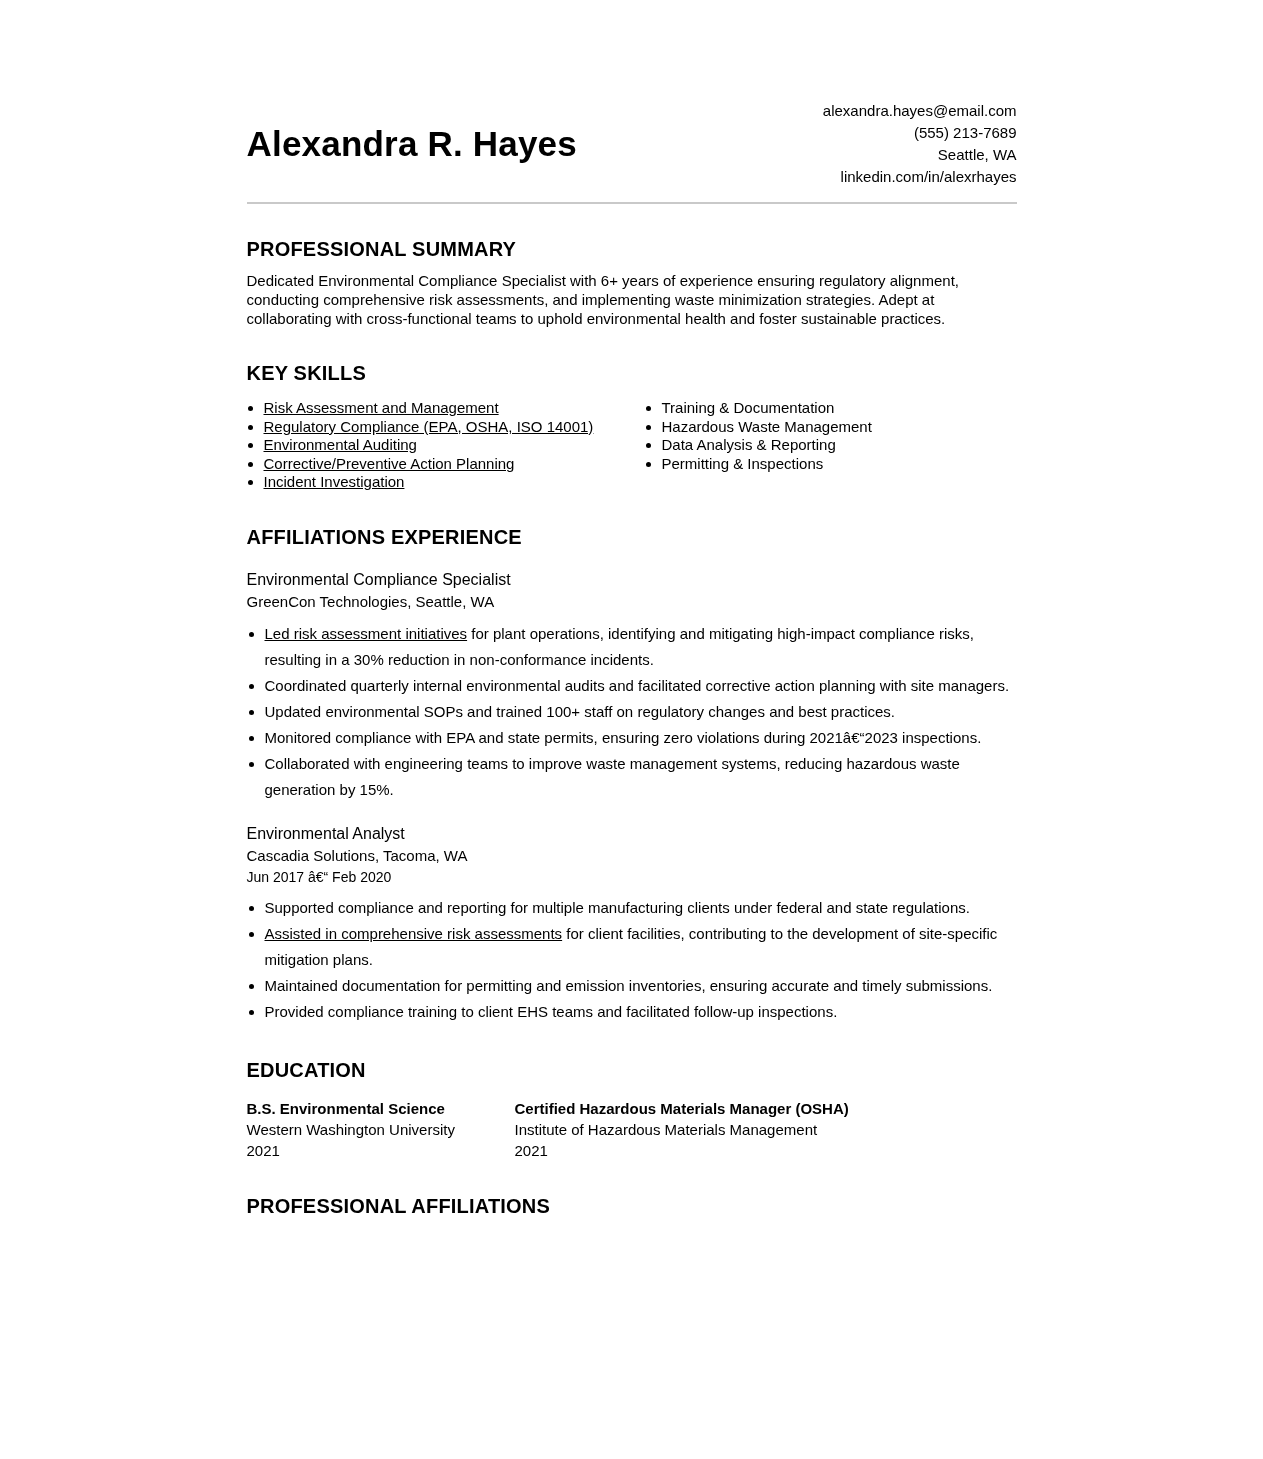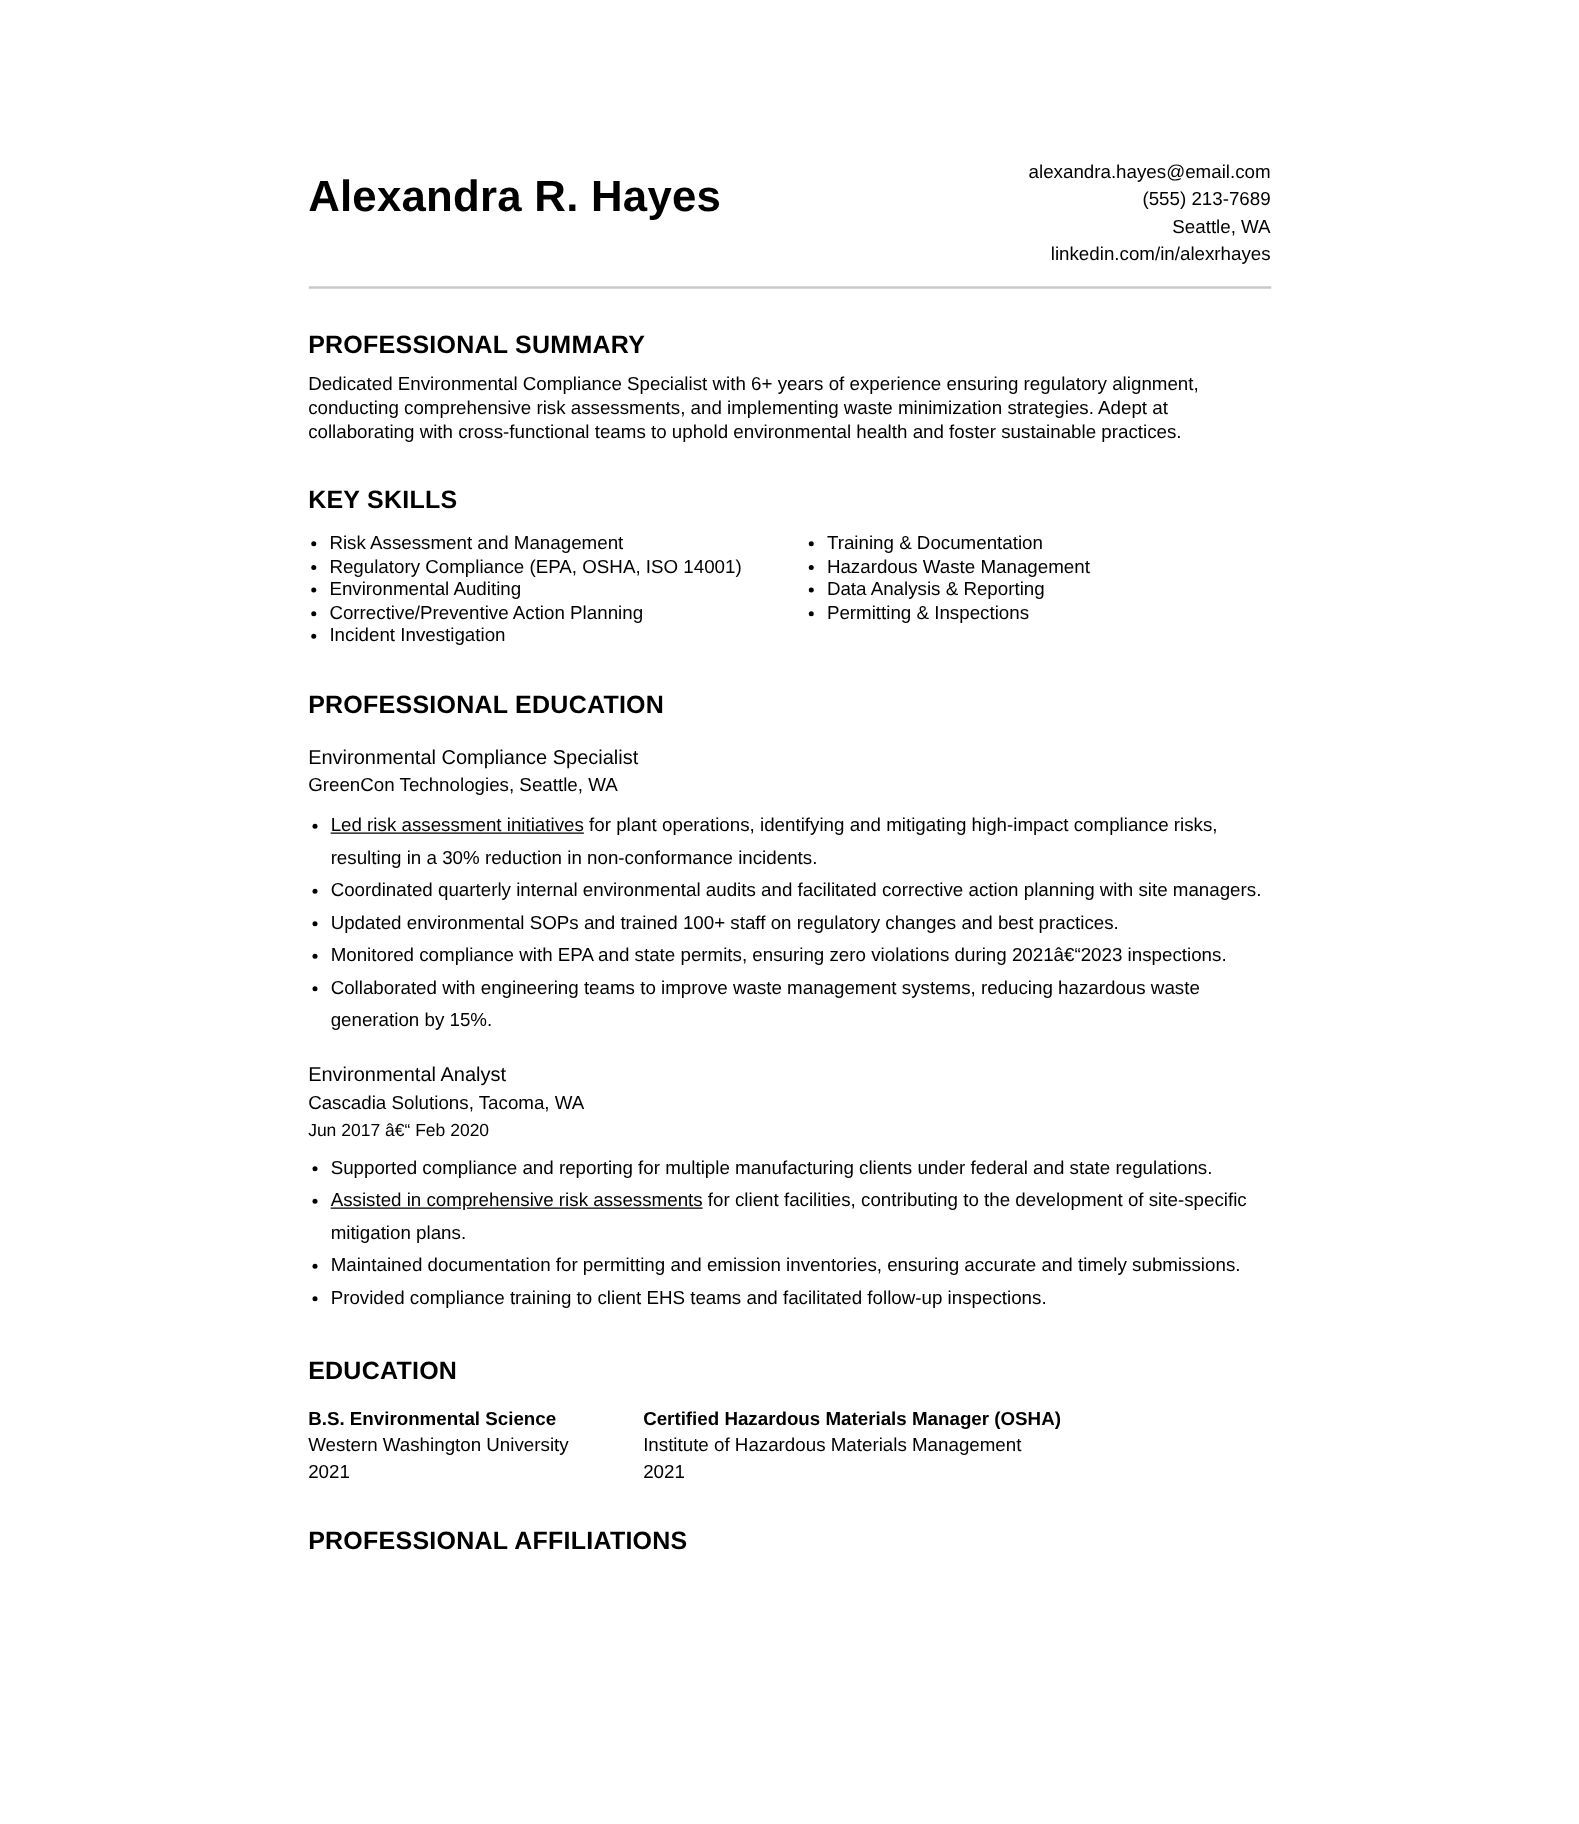--- a/index.html
+++ b/index.html
@@ -27,21 +27,20 @@
   }
   .name {
     font-size: 35px;
     font-weight: bold;
     letter-spacing: 0.2px;
   }
   .contact {
     text-align: right;
     font-size: 15px;
     line-height: 22px;
-    margin-top: 27px;
   }
   .rule {
     border: none;
     border-top: 2px solid #c9c9c9;
     margin: 14px 0 0 0;
   }
   
   .section-heading {
     font-size: 20px;
     font-weight: bold;
@@ -58,21 +57,21 @@
     display: flex;
     margin-top: 14px;
   }
   .skills-list {
     margin: 0;
     padding-left: 17px;
     font-size: 15px;
     line-height: 18.5px;
     list-style-type: disc;
   }
-  .skills-list.left { width: 381px; margin-right: 0; }
+  .skills-list.left { width: 381px; margin-right: 0; text-decoration: underline; }
   .skills-list.right { flex: 1; }
   
   .job { margin-top: 20px; }
   .job-title {
     font-size: 16px;
     font-weight: normal;
     line-height: 22px;
   }
   .job-company {
     font-size: 15px;
@@ -137,21 +136,21 @@
       </ul>
     <ul class="skills-list right">
 
     <li>Training &amp; Documentation</li>
         <li>Hazardous Waste Management</li>
         <li>Data Analysis &amp; Reporting</li>
         <li>Permitting &amp; Inspections</li>
       </ul>
   </div>
 
-  <div class="section-heading">PROFESSIONAL EDUCATION</div>
+  <div class="section-heading">AFFILIATIONS EXPERIENCE</div>
 
   <div class="job">
     <div class="job-title">Environmental Compliance Specialist</div>
     <div class="job-company">GreenCon Technologies, Seattle, WA</div>
     <ul class="job-bullets">
 
         <li><span class="lead">Led risk assessment initiatives</span><span> for plant operations, identifying and mitigating high-impact compliance risks, resulting in a 30% reduction in non-conformance incidents.</span></li>
 
         <li><span>Coordinated quarterly internal environmental audits and facilitated corrective action planning with site managers.</span></li>
 

